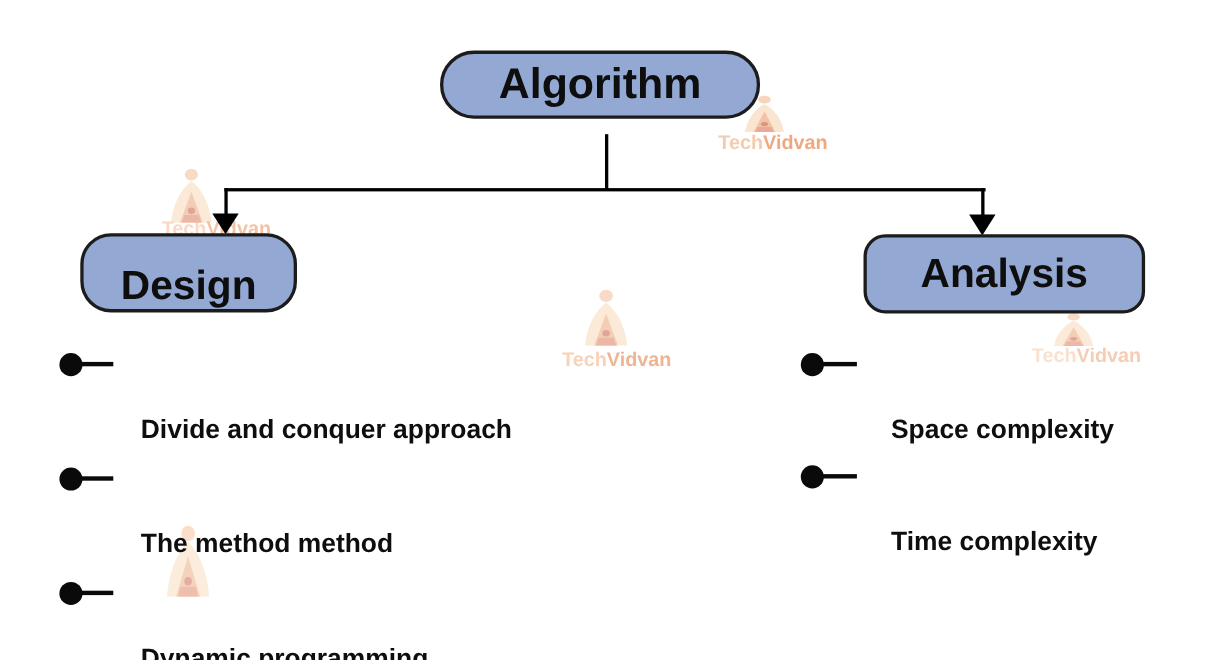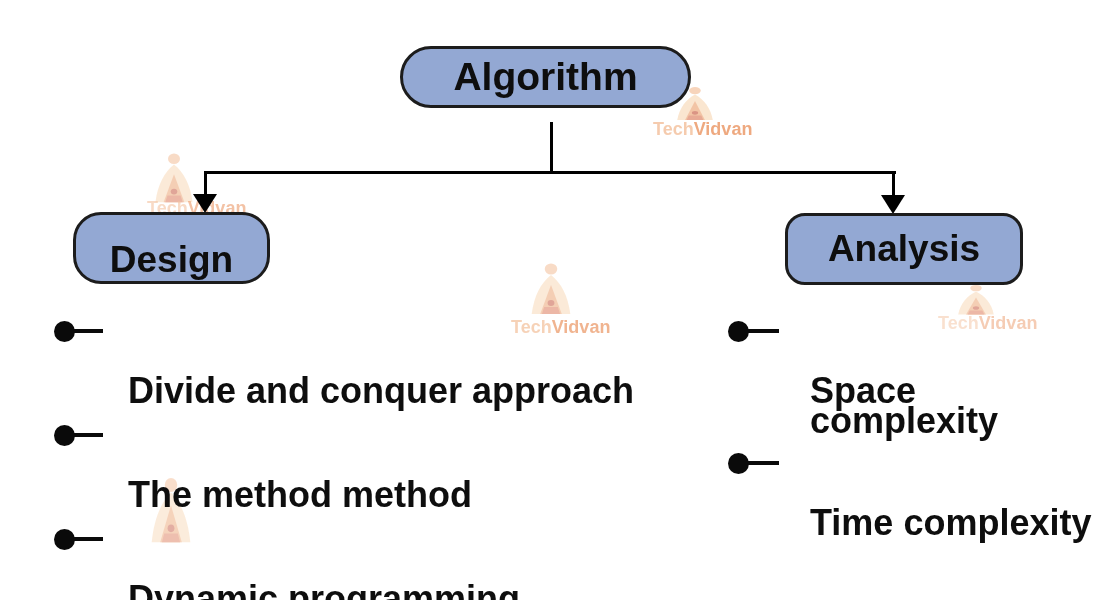--- a/index.html
+++ b/index.html
@@ -11,42 +11,42 @@
   
   .node {
     position:absolute; box-sizing:border-box;
     background:var(--node-fill,#93a8d3);
     border:3px solid var(--node-border,#1c1c1c);
     display:flex; align-items:center; justify-content:center;
     font-weight:bold; color:var(--text,#0e0e0e); z-index:2;
   }
   #node-algorithm { left:400px; top:46px;  width:291px; height:62px; border-radius:39px; font-size:39px; }
   #node-design    { left:73px;  top:212px; width:197px; height:72px; border-radius:28px; font-size:37px;align-items:flex-end; }
-  #node-analysis  { left:785px; top:213px; width:238px; height:72px; border-radius:20px; font-size:37px; }
+  #node-analysis  { left:785px; top:213px; width:256px; height:72px; border-radius:20px; font-size:37px; }
 
   
   .cline { position:absolute; background:var(--connector,#000); z-index:1; }
   #line-v-root  { left:550px; top:122px; width:3px;  height:51px; }
   #line-h       { left:204px; top:171px; width:692px; height:3px; }
   #line-v-left  { left:204px; top:171px; width:3px;  height:27px; }
   #line-v-right { left:892px; top:171px; width:3px;  height:28px; }
   .arrowhead {
     position:absolute; width:0; height:0; z-index:1;
     border-left:12px solid transparent; border-right:12px solid transparent;
     border-top:19px solid var(--connector,#000);
   }
   #arrow-left  { left:193px; top:194px; }
   #arrow-right { left:881px; top:195px; }
 
   
   .blist { position:absolute; z-index:2; }
   #design-list   { left:54px;  top:316px; }
   #analysis-list { left:728px; top:316px; }
   .li {
-    position:relative; font-size:36px; font-weight:bold; line-height:30px;
+    position:relative; font-size:24px; font-weight:bold; line-height:30px;
     color:var(--text,#0e0e0e); white-space:pre-line; margin-bottom:14px;
   }
   #design-list .li   { padding-left:74px; }
   #analysis-list .li { padding-left:82px; margin-bottom:12px; }
   .marker { position:absolute; left:0; top:4px; height:22px; display:flex; align-items:center; }
   .dot  { width:21px; height:21px; border-radius:50%; background:#0a0a0a; }
   .dash { width:29px; height:4px; background:#0a0a0a; margin-left:-1px; }
   #analysis-list .dash { width:31px; }
 
   

